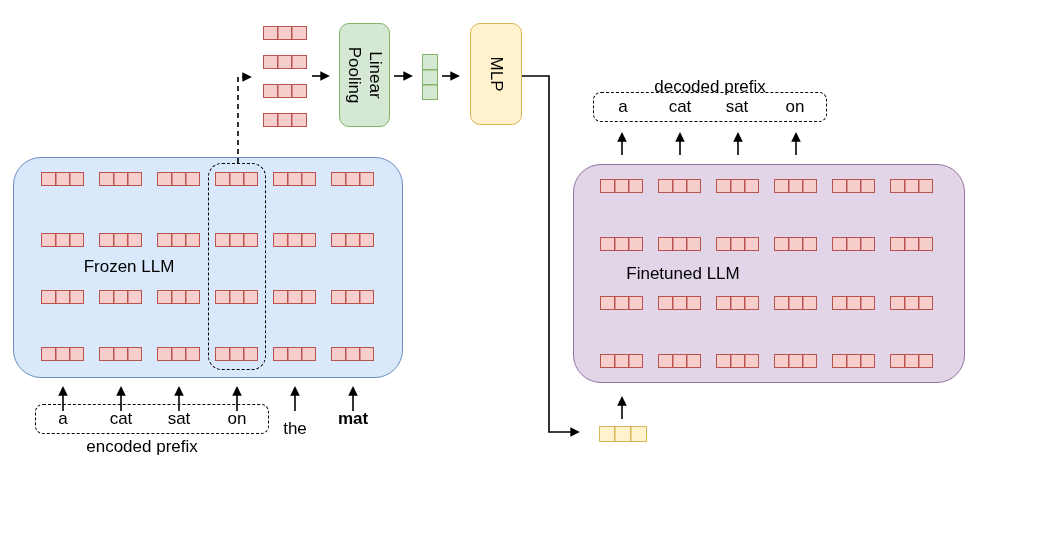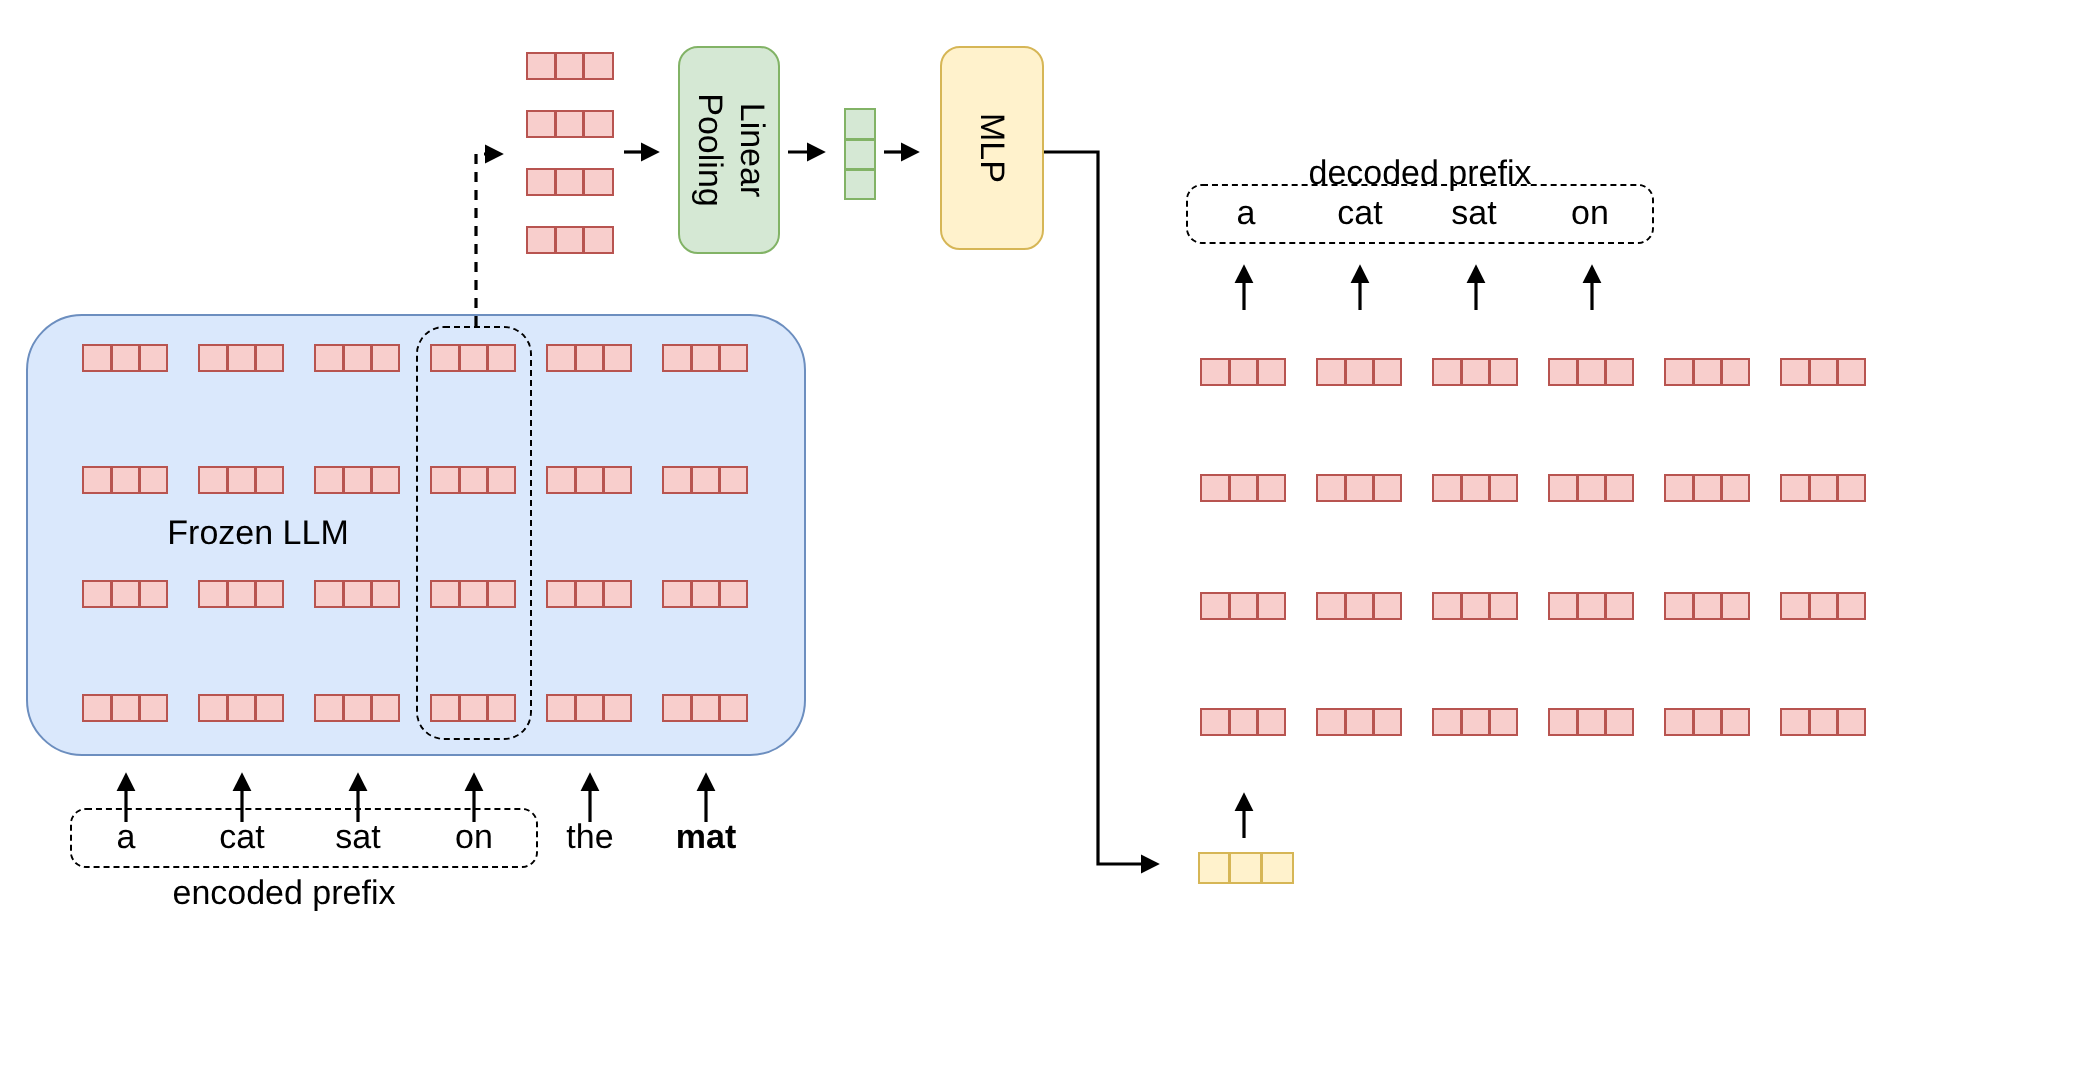--- a/index.html
+++ b/index.html
@@ -156,20 +156,23 @@
     <span class="rot">MLP</span>
   </div>
 
   <span class="plabel" style="left:710px;top:87px;">decoded prefix</span>
   <div class="dashbox dec-box"></div>
   <span class="word" style="left:623px;top:107px;">a</span>
   <span class="word" style="left:680px;top:107px;">cat</span>
   <span class="word" style="left:737px;top:107px;">sat</span>
   <span class="word" style="left:795px;top:107px;">on</span>
 
+  <div class="box llm finetuned">
+    <span class="llm-label">Finetuned LLM</span>
+  </div>
   <div class="trow" style="left:600px;top:179px;">
     <div class="token"></div>
       <div class="token"></div>
       <div class="token"></div>
       <div class="token"></div>
       <div class="token"></div>
       <div class="token"></div>
   </div>
   <div class="trow" style="left:600px;top:237px;">
     <div class="token"></div>
@@ -196,18 +199,18 @@
       <div class="token"></div>
   </div>
 
   <div class="ytoken"></div>
 
   <div class="dashbox enc-box"></div>
   <span class="word" style="left:63px;top:419px;">a</span>
   <span class="word" style="left:121px;top:419px;">cat</span>
   <span class="word" style="left:179px;top:419px;">sat</span>
   <span class="word" style="left:237px;top:419px;">on</span>
-  <span class="word" style="left:295px;top:419px;">the</span>
+  <span class="word" style="left:295px;top:429px;">the</span>
   <span class="word" style="left:353px;top:419px;font-weight:bold;">mat</span>
   <span class="plabel" style="left:142px;top:447px;">encoded prefix</span>
 
 
 </div>
 
 </body></html>

